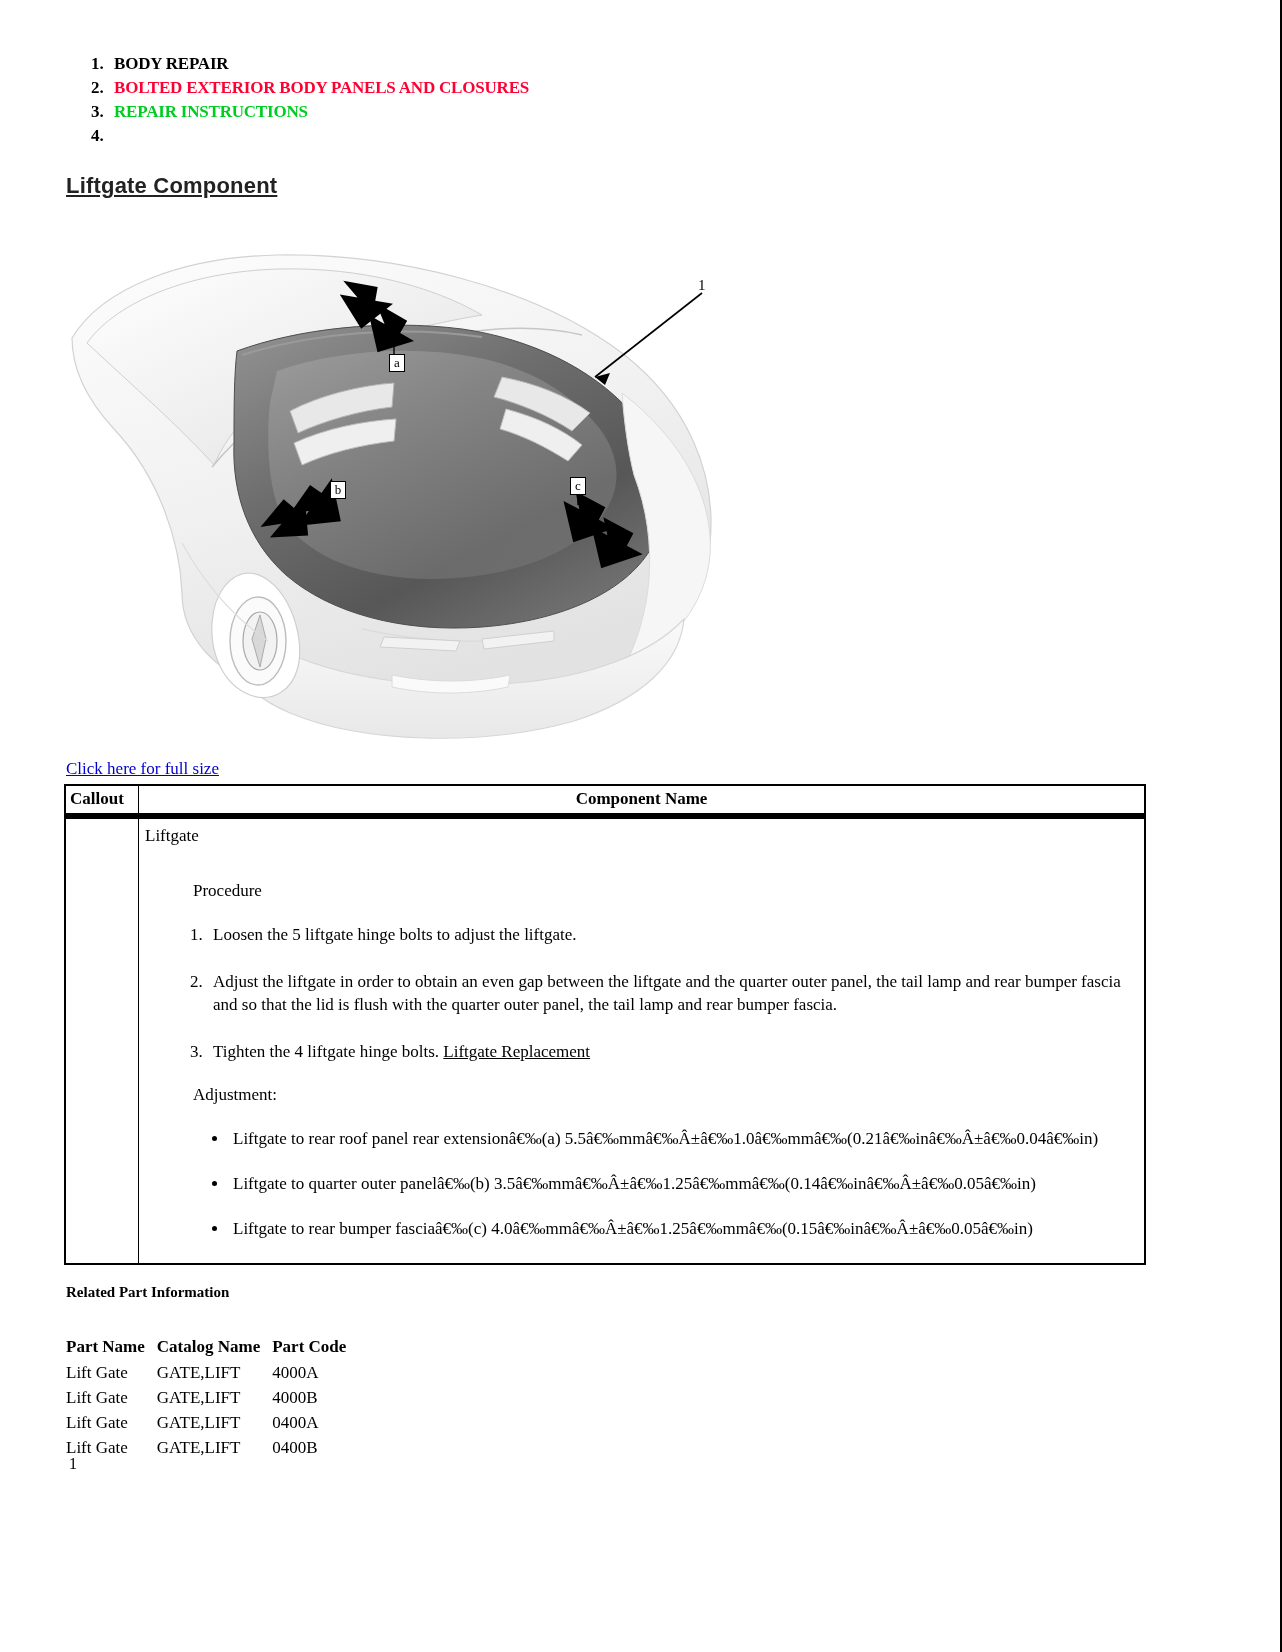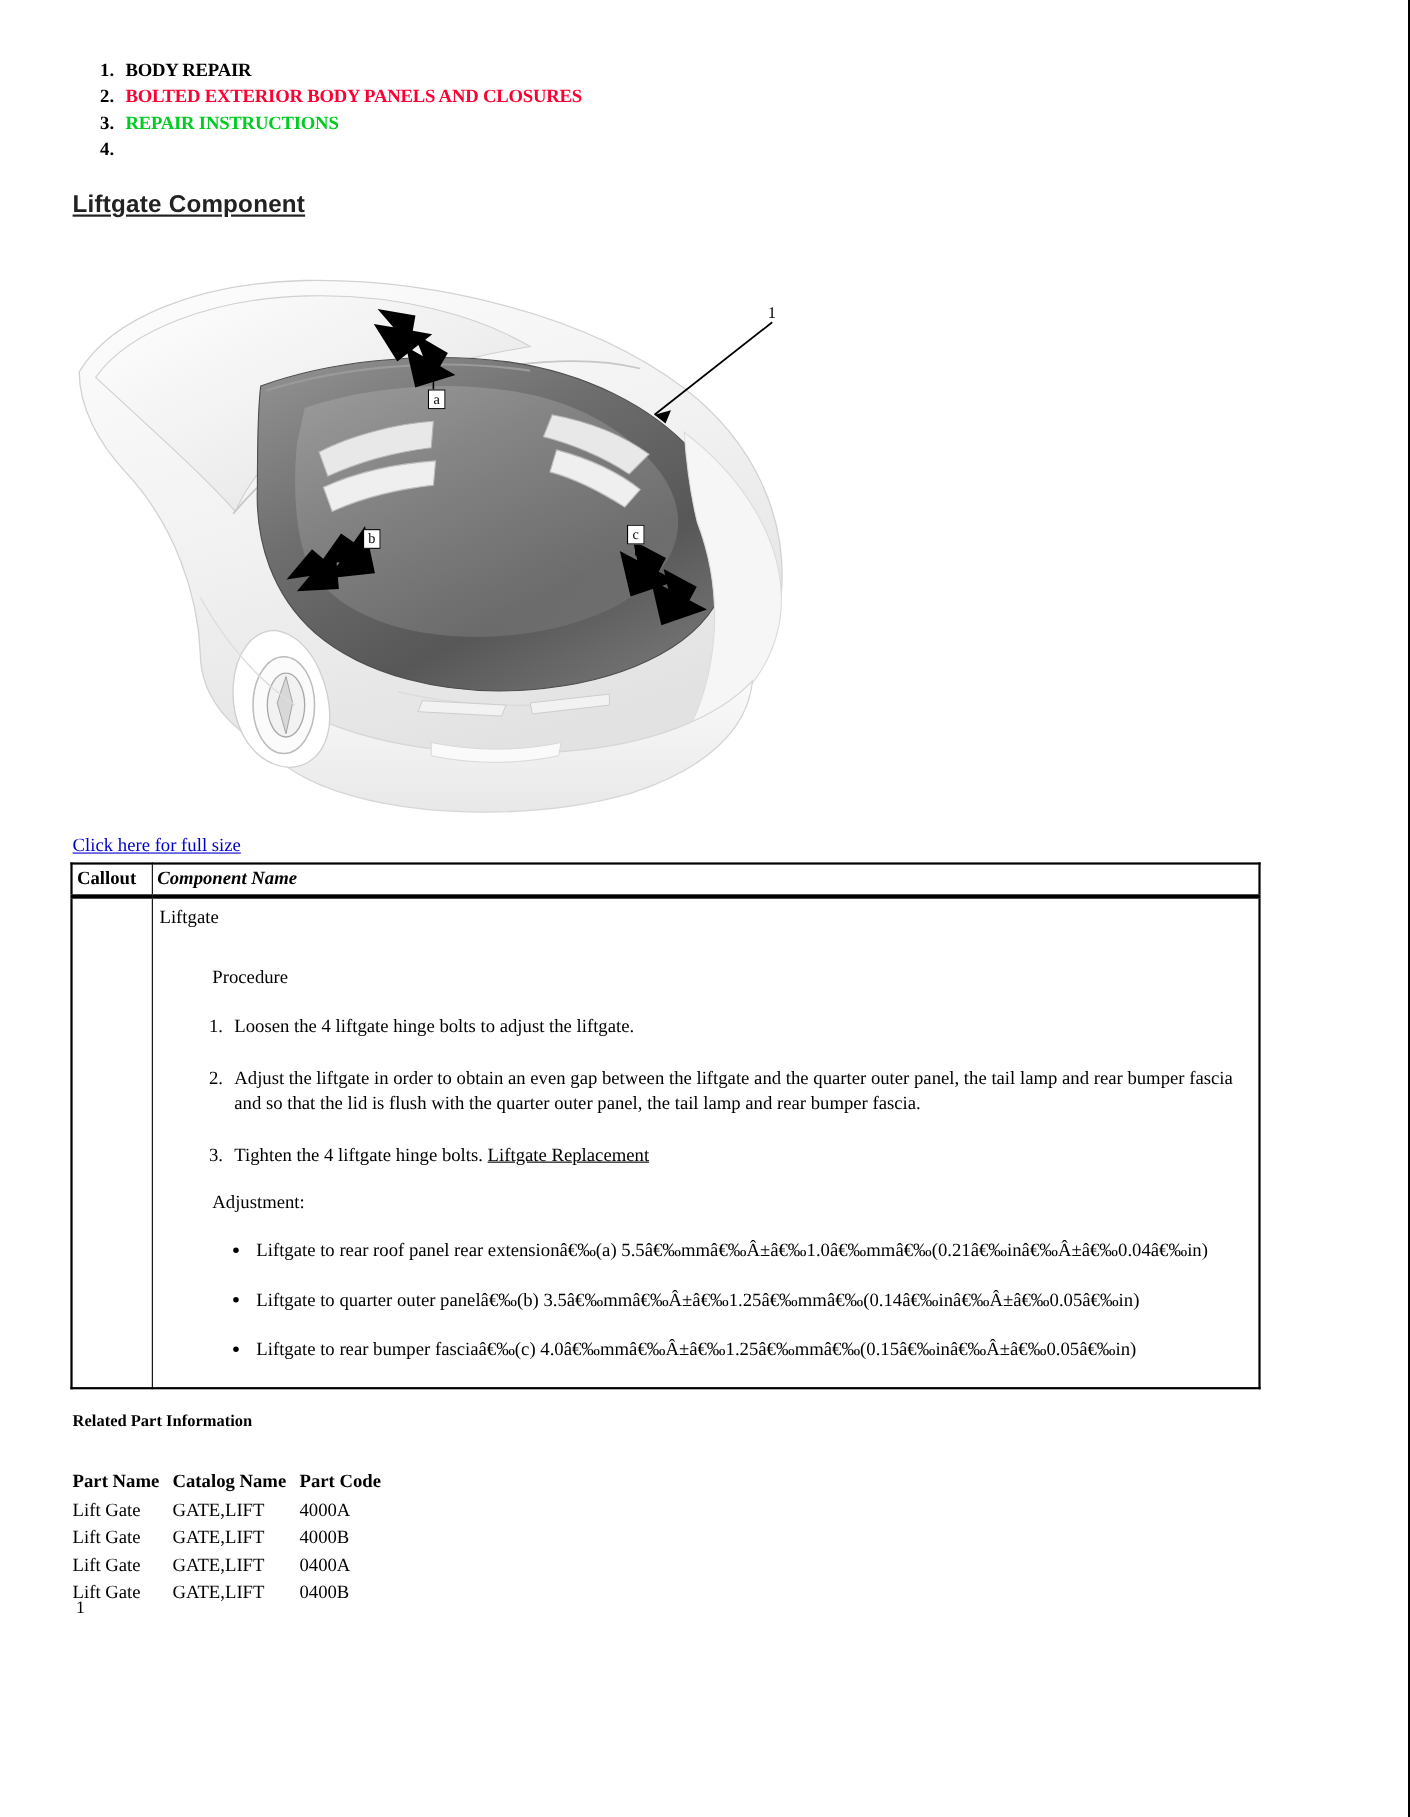--- a/index.html
+++ b/index.html
@@ -116,32 +116,31 @@
     border-collapse: collapse;
     border: 2px solid #000000;
     background: #ffffff;
   }
   .main-table td, .main-table th {
     border: 1px solid #000000;
     vertical-align: top;
     padding: 0;
   }
   .main-table thead th {
-    border-bottom: 4px solid #000000;
+    border-bottom: 6px solid #000000;
     font-size: 17px;
     font-weight: bold;
     padding: 3px 4px 4px 4px;
   }
   th.th-callout {
     width: 64px;
     text-align: left;
   }
   th.th-component {
-    text-align: left;
-    font-style: italic;
+    text-align: center;
   }
   td.td-callout {
     width: 64px;
     font-size: 16px;
     padding: 4px 0 0 3px;
     vertical-align: bottom;
     height: 440px;
   }
   td.td-callout .cnum {
     position: relative;
@@ -336,21 +335,21 @@
     </thead>
     <tbody>
       <tr>
         <td class="td-callout">
           <span class="cnum">1</span>
         </td>
         <td class="td-component">
           <div class="comp-title">Liftgate</div>
           <div class="comp-sub">Procedure</div>
           <ol class="proc">
-            <li>Loosen the 4 liftgate hinge bolts to adjust the liftgate.</li>
+            <li>Loosen the 5 liftgate hinge bolts to adjust the liftgate.</li>
             <li>Adjust the liftgate in order to obtain an even gap between the liftgate and the quarter outer panel, the tail lamp and rear bumper fascia and so that the lid is flush with the quarter outer panel, the tail lamp and rear bumper fascia.</li>
             <li><span>Tighten the 4 liftgate hinge bolts. </span><a class="inline-link">Liftgate Replacement</a></li>
           </ol>
           <div class="adj-label">Adjustment:</div>
           <ul class="adj">
             <li>Liftgate to rear roof panel rear extensionâ€‰(a) 5.5â€‰mmâ€‰Â±â€‰1.0â€‰mmâ€‰(0.21â€‰inâ€‰Â±â€‰0.04â€‰in)</li>
             <li>Liftgate to quarter outer panelâ€‰(b) 3.5â€‰mmâ€‰Â±â€‰1.25â€‰mmâ€‰(0.14â€‰inâ€‰Â±â€‰0.05â€‰in)</li>
             <li>Liftgate to rear bumper fasciaâ€‰(c) 4.0â€‰mmâ€‰Â±â€‰1.25â€‰mmâ€‰(0.15â€‰inâ€‰Â±â€‰0.05â€‰in)</li>
           </ul>
         </td>

